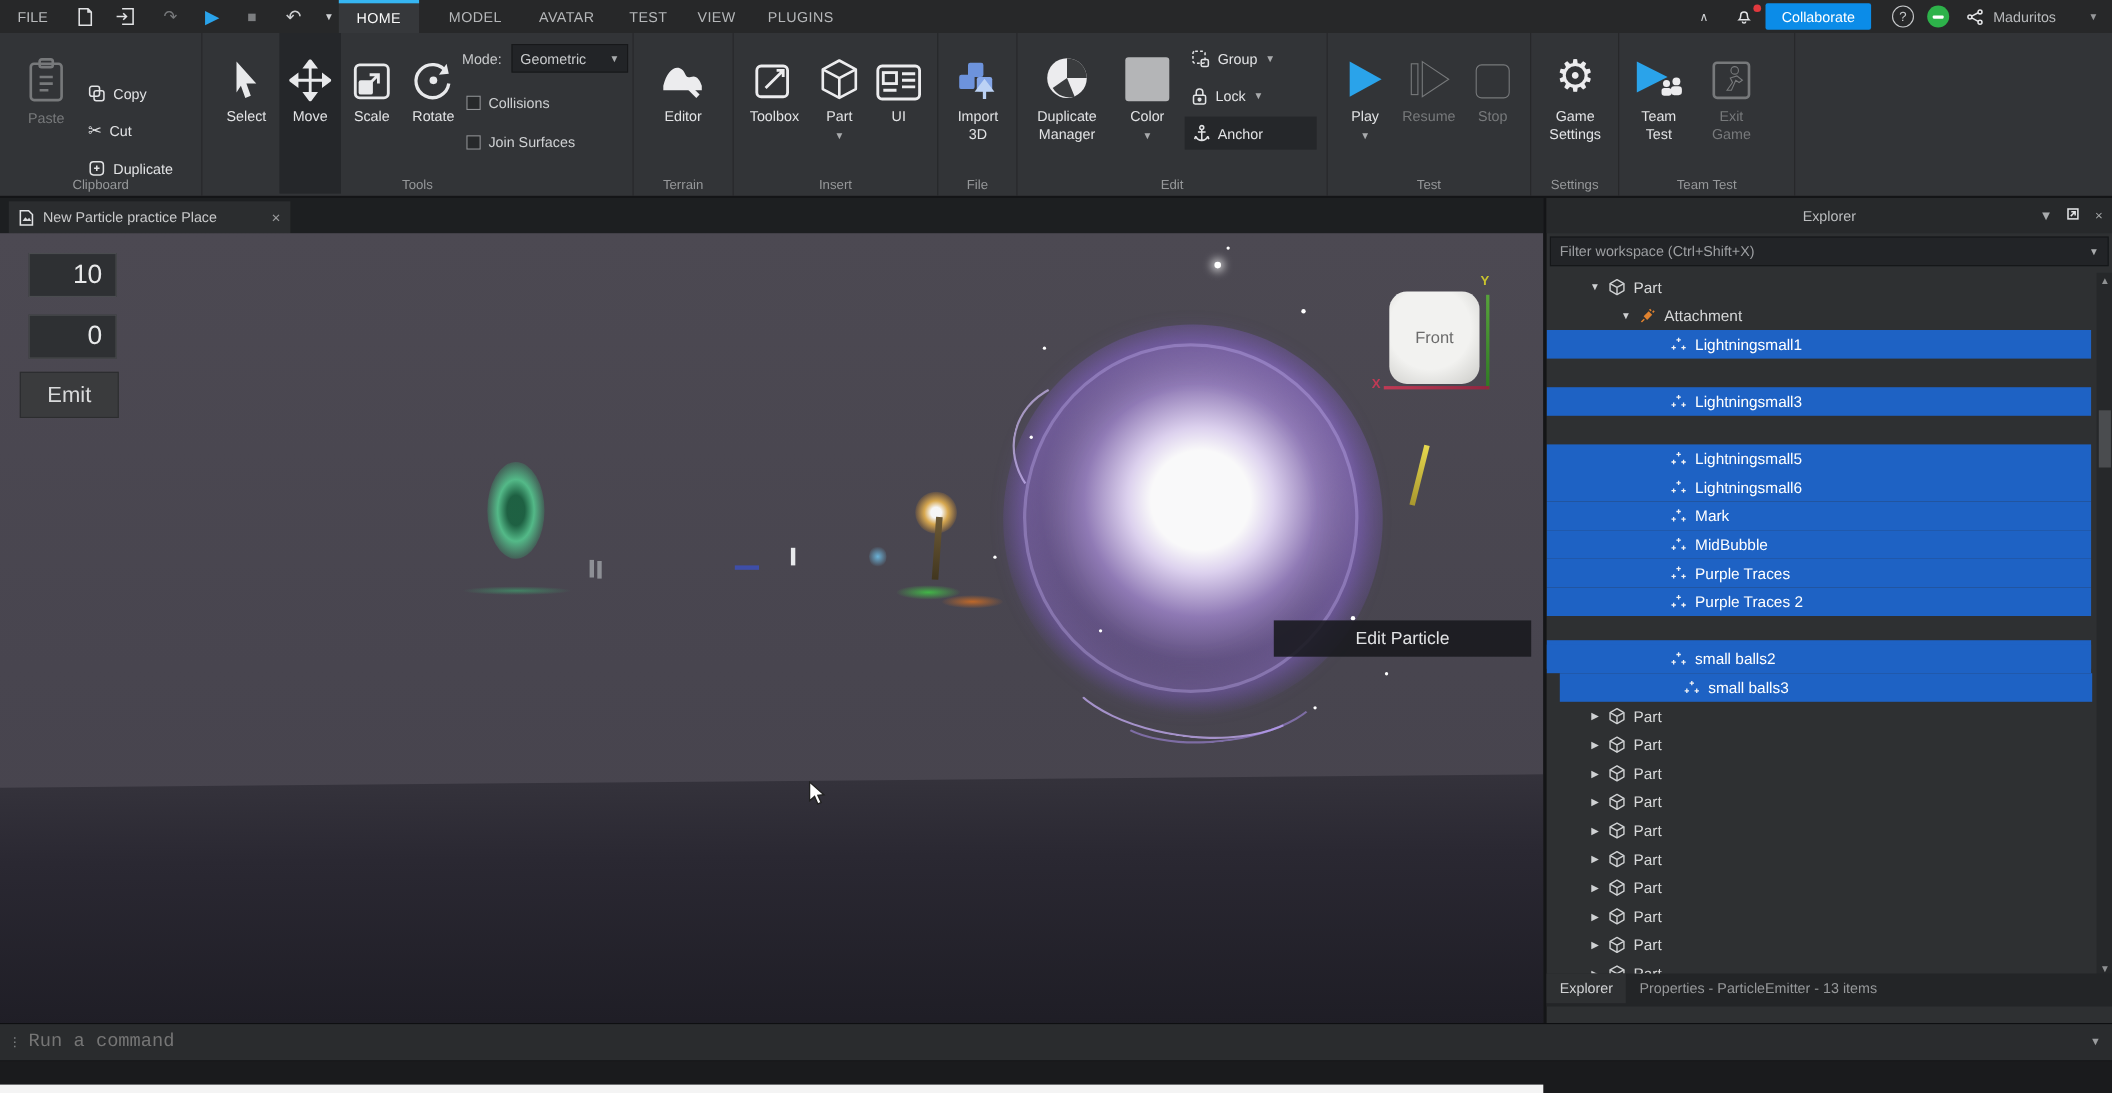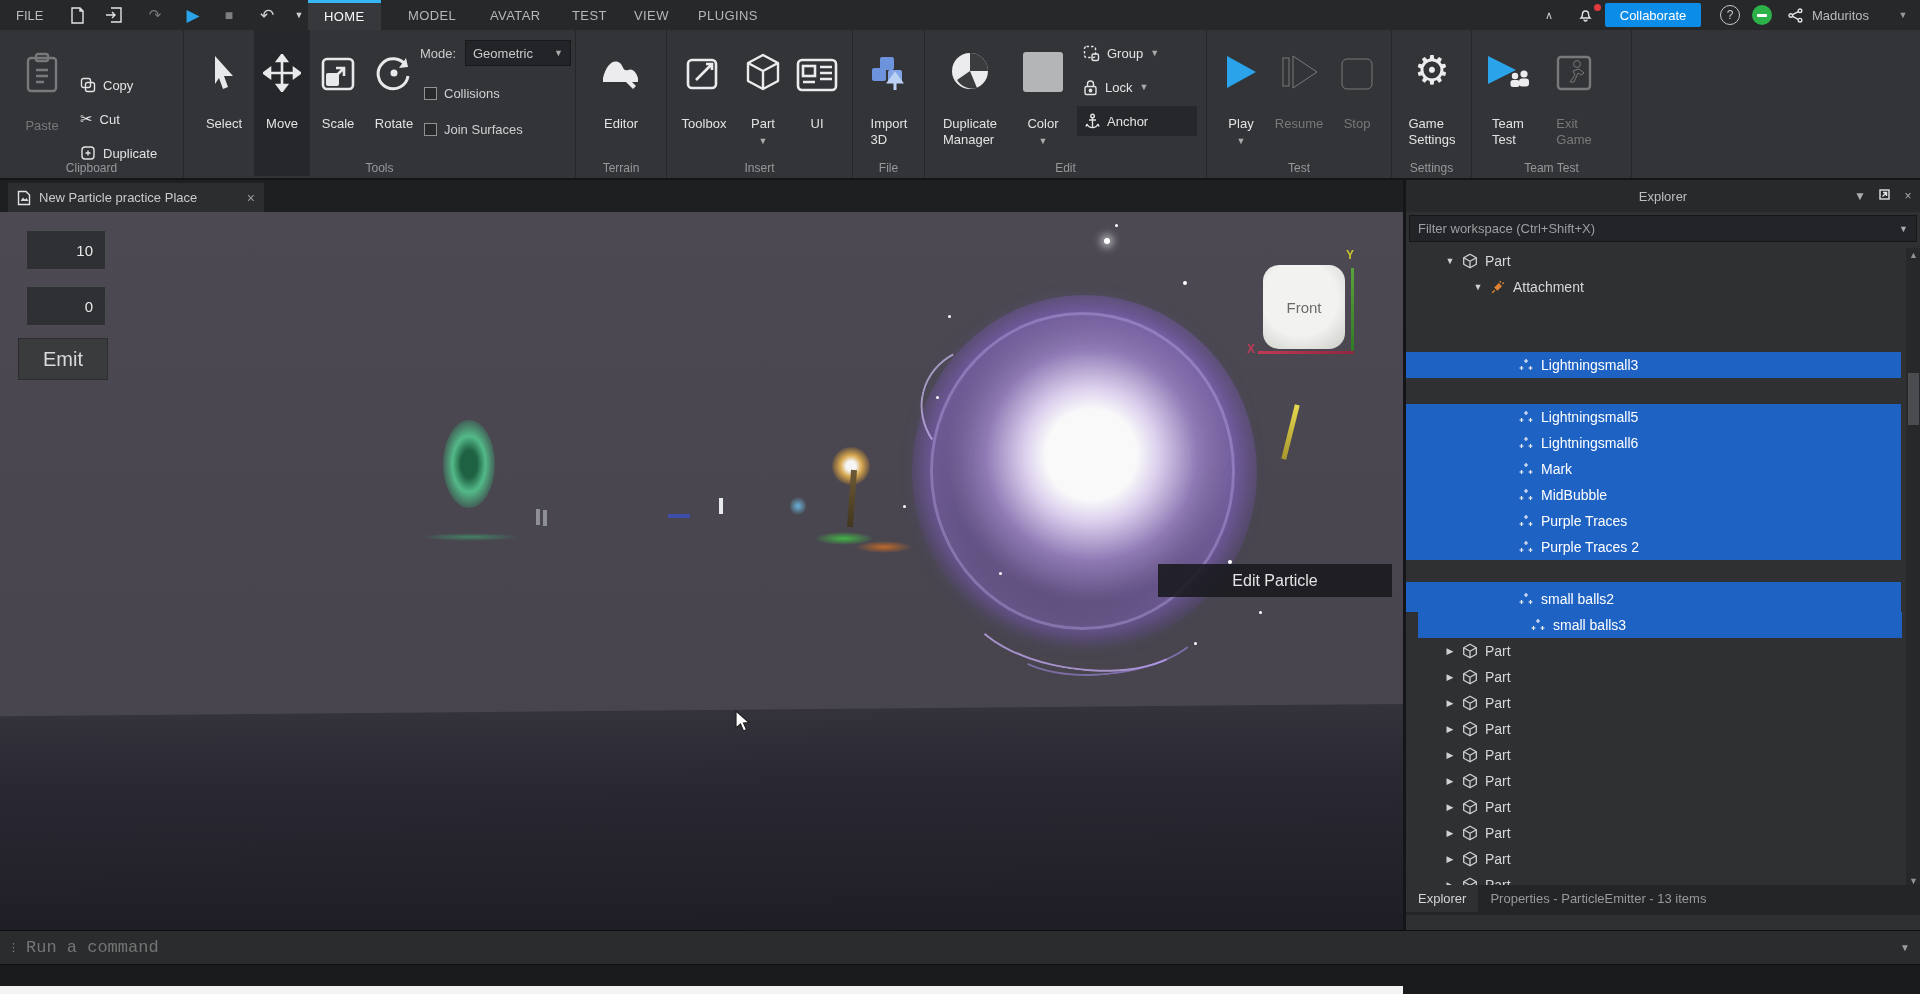--- a/index.html
+++ b/index.html
@@ -19,39 +19,39 @@
   #presence { left:1752px; background:#2db24a; }
   #presence::after { content:""; width:10px; height:3px; background:#fff; border-radius:1px; }
   #bell-dot { position:absolute; left:1594px; top:4px; width:7px; height:7px; border-radius:50%; background:#e0393e; }
 
   
   #ribbon { position:absolute; left:0; top:30px; width:1920px; height:150px; background:#323437; border-bottom:2px solid #141517; }
   .rgroup { position:absolute; top:0; height:148px; border-right:1px solid #26272a; }
   .rgroup-label { position:absolute; bottom:3px; left:0; right:0; text-align:center; color:#96989a; font-size:12px; }
   .bigbtn { position:absolute; display:flex; flex-direction:column; align-items:center; color:#e2e3e5; font-size:13px; }
   .bigbtn .ic { height:52px; display:flex; align-items:flex-end; justify-content:center; }
-  .bigbtn .lbl { margin-top:24px; line-height:16px; text-align:left; }
+  .bigbtn .lbl { margin-top:6px; line-height:16px; text-align:center; }
   .bigbtn.disabled { color:#77797b; }
   .bigbtn.disabled svg * { stroke:#77797b !important; fill:none; }
   .smallbtn { position:absolute; display:flex; align-items:center; gap:7px; color:#e2e3e5; font-size:13px; height:26px; }
   .active-block { background:#25272a; }
   .caret { font-size:9px; color:#a9abad; }
   .checkrow { position:absolute; display:flex; align-items:center; gap:7px; color:#cfd1d3; font-size:13px; }
   .checkbox { width:13px; height:13px; border:1px solid #8f9194; background:#27292b; }
   .dropdown { position:absolute; background:#222427; border:1px solid #17181a; color:#c9cbcd; font-size:13px; display:flex; align-items:center; justify-content:space-between; padding:0 7px; }
 
   
   #tabbar { position:absolute; left:0; top:180px; width:1403px; height:32px; background:#1d1f21; }
   #doc-tab { position:absolute; left:8px; top:3px; width:256px; height:29px; background:#2b2d2f; display:flex; align-items:center; padding:0 9px; gap:8px; color:#c9cacb; font-size:13px; }
   #doc-tab .close { margin-left:auto; color:#9a9b9d; font-size:14px; }
 
   
   #viewport { position:absolute; left:0; top:212px; width:1403px; height:718px; overflow:hidden; background:linear-gradient(180deg,#4c4952 0%, #48454f 55%, #46434c 100%); }
   #vground { position:absolute; left:-20px; top:498px; width:1460px; height:460px; transform:rotate(-0.5deg); background:linear-gradient(180deg,#34323b 0%, #2a2832 15%, #1e1d25 50%, #14131a 100%); }
-  .vp-input { position:absolute; left:26px; width:80px; height:40px; background:#2e3033; border:1px solid #4a4c4f; color:#e8e9ea; font-size:15px; text-align:right; padding-right:12px; }
+  .vp-input { position:absolute; left:26px; width:80px; height:40px; background:#2e3033; border:1px solid #4a4c4f; color:#e8e9ea; font-size:24px; text-align:right; padding-right:12px; }
   #emit-btn { position:absolute; left:18px; top:336px; width:90px; height:42px; background:#3a3b3d; border:1px solid #2c2d2f; color:#d9dadb; font-size:20px; }
   #edit-particle { position:absolute; left:1158px; top:564px; width:234px; height:33px; background:rgba(24,25,30,.88); color:#e3e4e6; font-size:16px; border:none; }
   
   .glow { position:absolute; border-radius:50%; }
   #plasma { left:912px; top:295px; width:345px; height:355px; background:
     radial-gradient(circle at 52% 45%, rgba(255,255,255,.97) 0 17%, rgba(236,224,255,.9) 25%, rgba(190,156,248,.6) 40%, rgba(147,106,228,.32) 55%, rgba(120,82,205,.15) 68%, rgba(110,75,195,0) 74%); }
   #plasma-ring { left:930px; top:312px; width:305px; height:318px; border:3px solid rgba(196,168,255,.45); border-radius:50%; box-shadow:0 0 22px 6px rgba(150,110,235,.35), inset 0 0 30px 8px rgba(170,130,245,.3); }
   .arc { position:absolute; border:2px solid transparent; border-radius:50%; }
   #arc1 { left:965px; top:560px; width:230px; height:110px; border-bottom-color:rgba(205,180,255,.7); transform:rotate(8deg); }
   #arc2 { left:1005px; top:585px; width:200px; height:90px; border-bottom-color:rgba(180,150,250,.5); transform:rotate(-6deg); }
@@ -572,20 +572,32 @@
         <span class="ticon">
           <svg width="16" height="16" viewBox="0 0 16 16">
             <path d="M4.2 8.6 L7.4 11.8 L12 7.2 L8.8 4 Z" fill="#e0822f"></path>
             <g stroke="#e0822f" stroke-width="1.4">
               <path d="M2.2 13.8 L4.8 11.2 M9.6 2.2 L11 3.6 M12.4 5 L13.8 3.6"></path>
             </g>
           </svg>
         </span>
         <span>Attachment</span>
       </div>
+      <div class="trow selected" style="top: 52px;">
+        <span style="width: 94px; flex: 0 0 94px;"></span>
+        <span class="expander"></span>
+        <span class="ticon">
+          <svg width="16" height="16" viewBox="0 0 16 16">
+            <g stroke="#f2f3f5" stroke-width="1.2">
+              <path d="M8 2 v4 M6 4 h4 M3.5 9 v4 M1.5 11 h4 M12.5 9 v4 M10.5 11 h4"></path>
+            </g>
+          </svg>
+        </span>
+        <span>Lightningsmall1</span>
+      </div>
       <div class="trow selected" style="top: 104px;">
         <span style="width: 94px; flex: 0 0 94px;"></span>
         <span class="expander"></span>
         <span class="ticon">
           <svg width="16" height="16" viewBox="0 0 16 16">
             <g stroke="#f2f3f5" stroke-width="1.2">
               <path d="M8 2 v4 M6 4 h4 M3.5 9 v4 M1.5 11 h4 M12.5 9 v4 M10.5 11 h4"></path>
             </g>
           </svg>
         </span>

